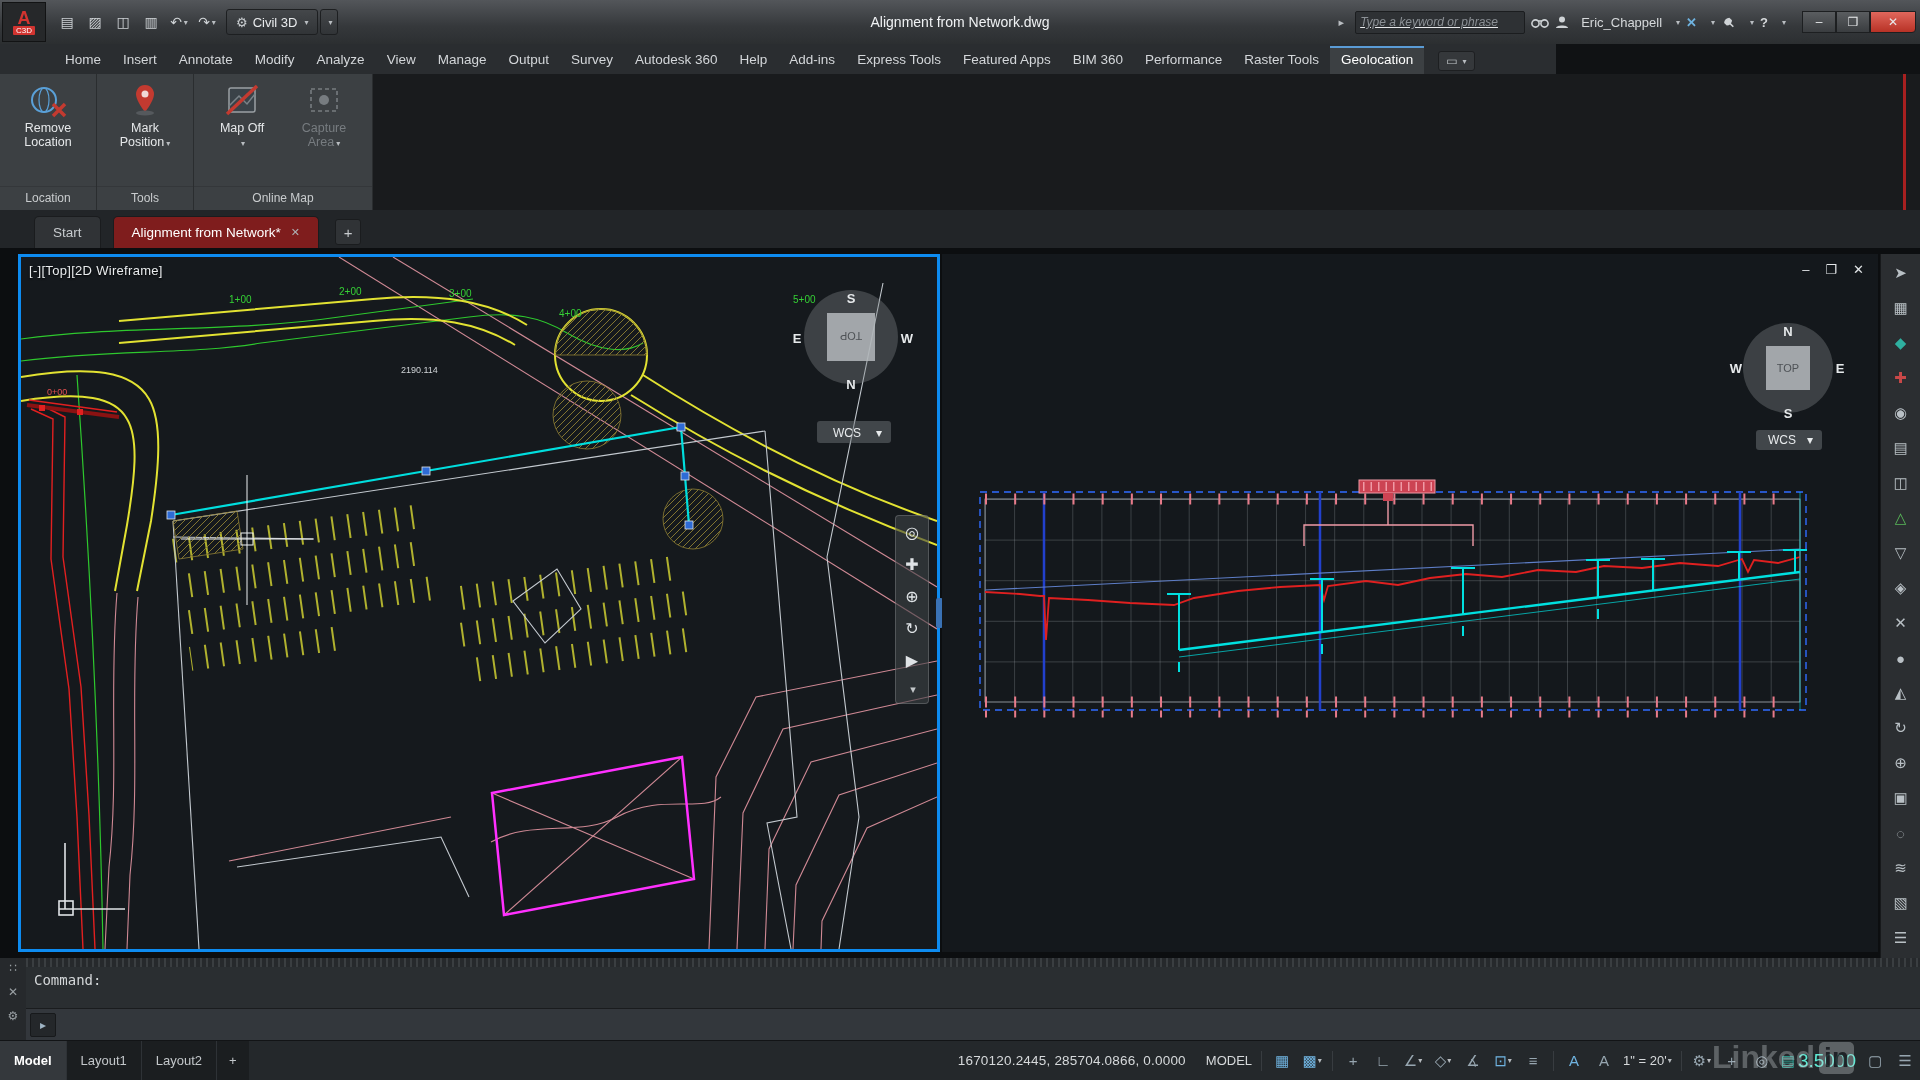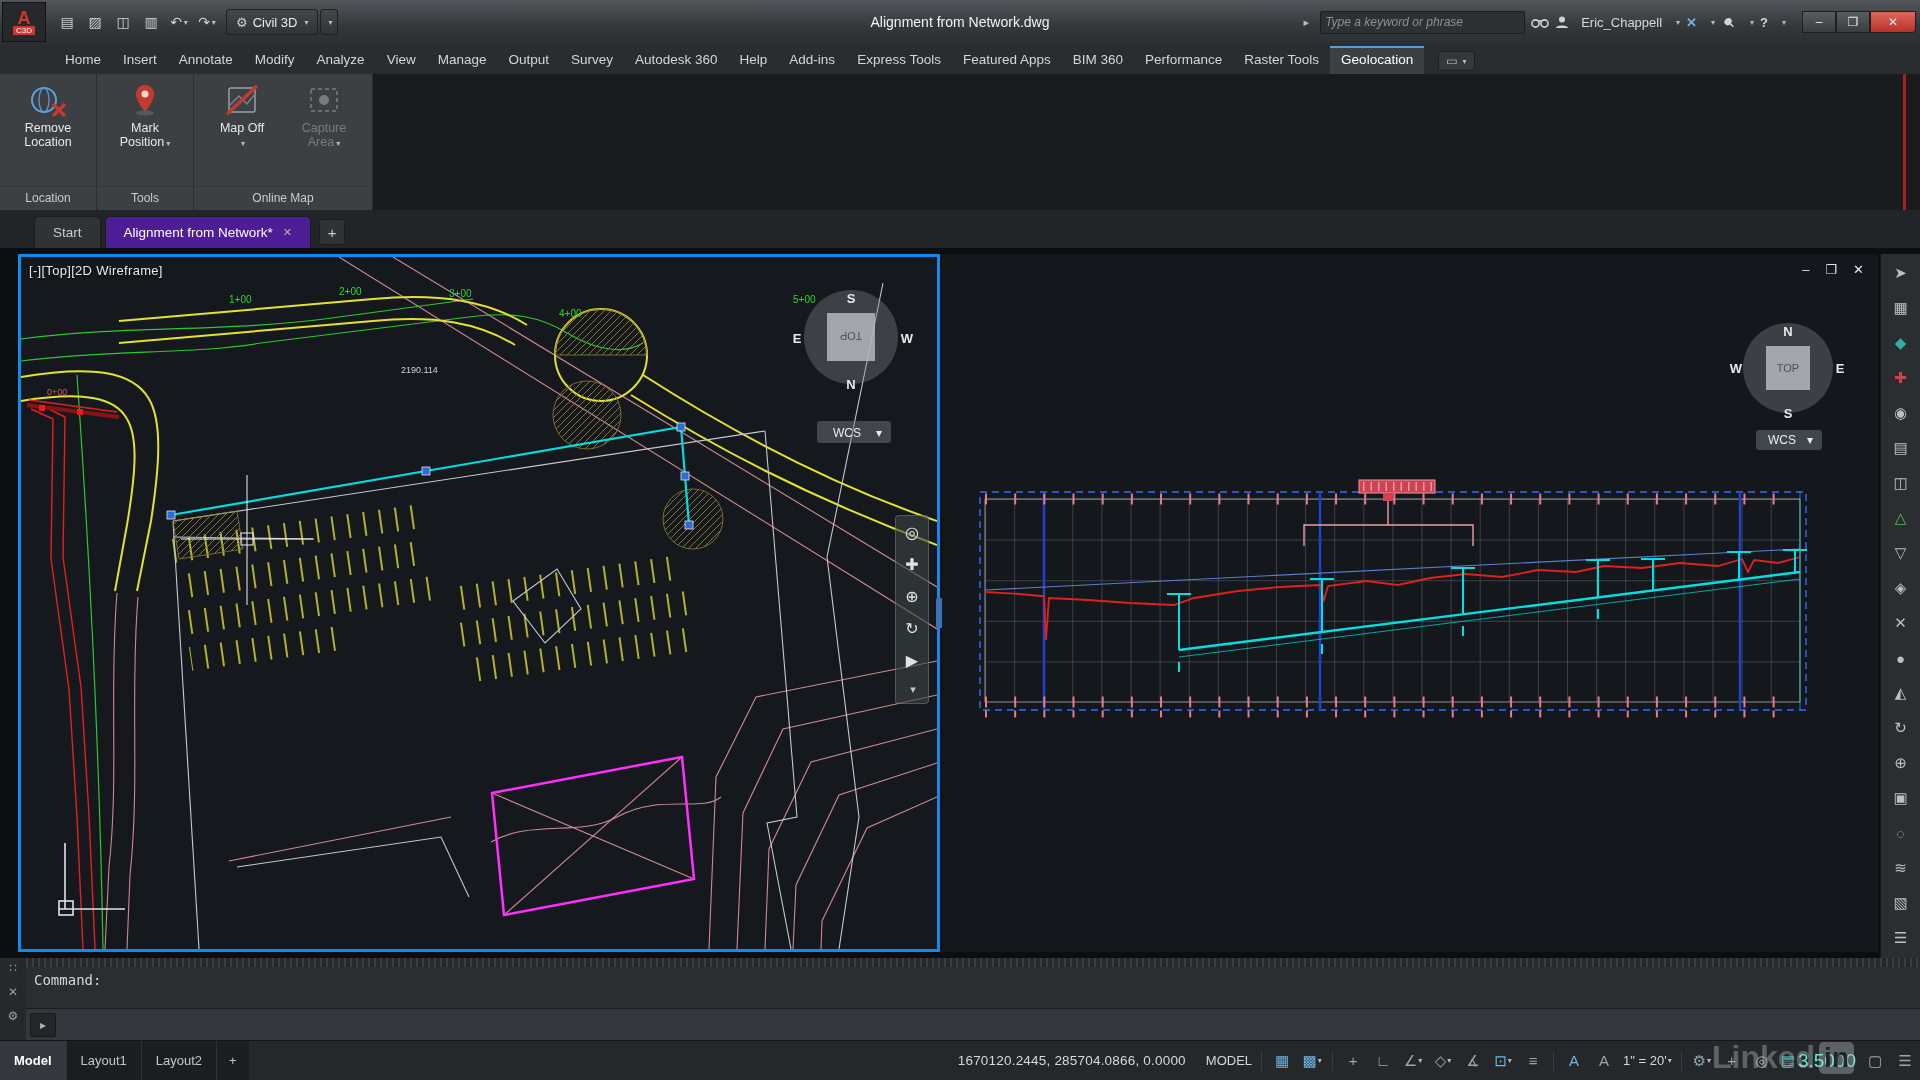--- a/index.html
+++ b/index.html
@@ -21,58 +21,58 @@
   .caret { font-size:8px; color:#b9bdc1; margin-left:2px; }
   .wspill { display:flex; align-items:center; gap:5px; height:26px; margin-left:6px; padding:0 9px;
     background:linear-gradient(#44474a,#313437); border:1px solid #1d1f21; border-radius:3px; }
   .wspill .gear { color:#c9cdd0; font-size:13px; }
   .qdd { width:18px; height:26px; display:flex; align-items:center; justify-content:center;
     background:linear-gradient(#44474a,#313437); border:1px solid #1d1f21; border-radius:3px; margin-left:2px; }
   .doc-title { position:absolute; left:0; right:0; top:0; height:44px; display:flex; align-items:center;
     justify-content:center; pointer-events:none; font-size:14px; color:#f0f2f4; }
   .tb-right { margin-left:auto; display:flex; align-items:center; gap:6px; padding-right:4px; }
   .histbtn { width:16px; color:#b9bdc1; font-size:11px; text-align:center; }
-  .searchbox { width:205px; height:23px; background:#2e3134; border:1px solid #1b1d1f; border-radius:2px;
-    display:flex; padding:0 4px; }
+  .searchbox { width:170px; height:23px; background:#2e3134; border:1px solid #1b1d1f; border-radius:2px;
+    display:flex; padding:0 4px;text-decoration:underline; }
   .searchbox input { flex:1; background:transparent; border:none; outline:none; color:#c3c7ca;
     font-style:italic; font-size:12px; font-family:"Liberation Sans",sans-serif; }
   .tb-ic { display:flex; align-items:center; gap:12px; color:#d6d9db; font-size:13px; }
   .username { font-size:13px; }
   .winbtns { display:flex; margin-left:10px; align-self:flex-start; }
   .winbtn { width:34px; height:22px; background:linear-gradient(#5a5d60,#3a3d40); border:1px solid #1d1f21;
     color:#e8eaec; font-size:12px; display:flex; align-items:center; justify-content:center; }
   .winbtn.close { width:46px; background:linear-gradient(#e0675c,#b83226); border-bottom-right-radius:4px; }
 
   
-  .ribtabs { position:absolute; left:0; top:44px; width:1920px; height:30px; background:#2a2d30;
+  .ribtabs { position:absolute; left:0; top:44px; width:1556px; height:30px; background:#2a2d30;
     display:flex; align-items:flex-end; padding-left:54px; }
   .ribtab { padding:6px 11px 7px; font-size:13.5px; color:#d3d6d9; }
   .ribtab.active { background:#3c4043; color:#ffffff; border-top:2px solid #5a9bd5; padding-top:4px; }
   .ribtab-extra { margin-left:14px; display:flex; align-items:center; gap:3px; color:#c3c7ca;
     background:#35383b; border:1px solid #1d1f21; border-radius:3px; padding:2px 7px; margin-bottom:3px; font-size:12px;}
 
   
   .ribbon { position:absolute; left:0; top:74px; width:1920px; height:136px; background:#191b1d; }
   .panels { display:flex; height:136px; width:fit-content; background:#3c4043; }
   .panel { display:flex; flex-direction:column; border-right:1px solid #2a2d2f; }
   .panel-body { display:flex; flex:1; padding:4px 8px 0; gap:2px; }
   .panel-title { text-align:center; font-size:12px; color:#c9ccce; padding:4px 10px 5px; border-top:1px solid #34373a; }
   .rbtn { width:80px; display:flex; flex-direction:column; align-items:center; padding-top:4px;
     color:#e6e8ea; font-size:12.5px; line-height:1.12; text-align:center; border-radius:3px; }
   .rbtn .ric { width:38px; height:36px; margin-bottom:3px; }
   .rbtn.disabled { color:#777c80; }
   .red-edge { position:absolute; right:14px; top:0; width:3px; height:136px; background:#c22; opacity:.8; }
 
   
   .filetabs { position:absolute; left:0; top:210px; width:1920px; height:38px; background:#222528;
-    display:flex; align-items:flex-end; padding-left:34px; gap:4px; }
+    display:flex; align-items:flex-end; padding-left:34px; gap:12px; }
   .ftab { height:32px; display:flex; align-items:center; gap:10px; padding:0 18px; font-size:13.5px;
     color:#c7cbce; background:#303336; border:1px solid #1a1c1e; border-bottom:none;
     border-radius:5px 5px 0 0; }
-  .ftab.active { background:#4c1d95; color:#fff; }
+  .ftab.active { background:#7f1d1d; color:#fff; }
   .ftab .x { font-size:11px; color:#aeb2b5; }
   .ftab-plus { width:26px; height:26px; margin:0 0 3px 4px; background:#303336; border:1px solid #1a1c1e;
     border-radius:3px; color:#c7cbce; display:flex; align-items:center; justify-content:center; font-size:15px; }
 
   
   .canvas { position:absolute; left:0; top:248px; width:1920px; height:710px; background:#0c0e10; }
   .vp-left { position:absolute; left:18px; top:6px; width:922px; height:698px;
     border:3px solid #0d8bf0; background:#15191d; }
   .vp-right { position:absolute; left:942px; top:6px; width:936px; height:698px; background:#14181c; }
   .vp-svg { position:absolute; left:0; top:0; width:100%; height:100%; }

